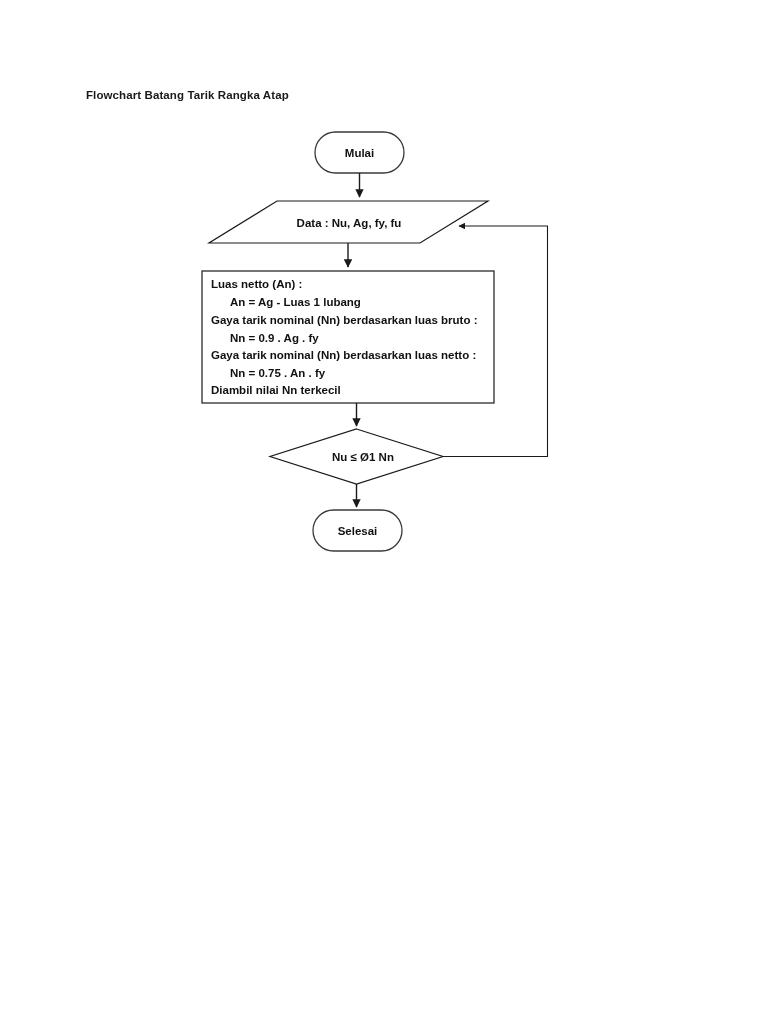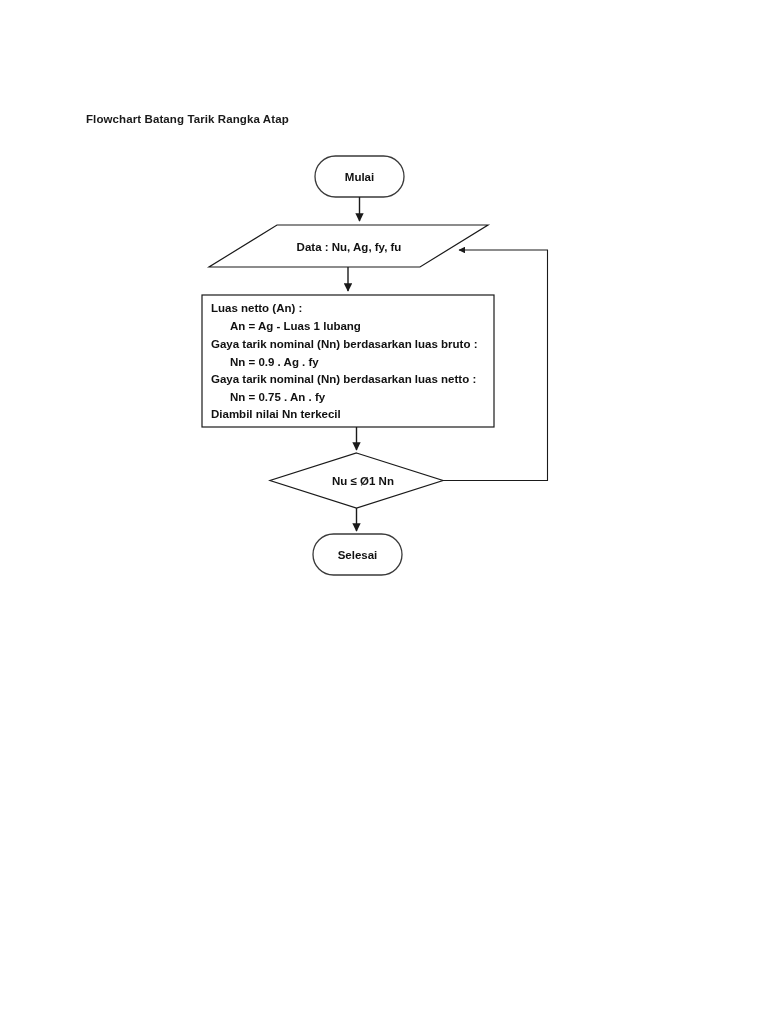--- a/index.html
+++ b/index.html
@@ -14,21 +14,20 @@
     font-family: "Liberation Sans", sans-serif;
     color: #1a1a1a;
     overflow: hidden;
   }
   #page {
     position: absolute;
     left: 0; top: 0;
     width: 768px;
     height: 758px;
     background: #ffffff;
-    margin-top: 24px;
   }
   #doc-title {
     position: absolute;
     left: 86px;
     top: 89px;
     font-size: 11.5px;
     font-weight: 600;
     letter-spacing: 0.1px;
     color: #1a1a1a;
     white-space: nowrap;

